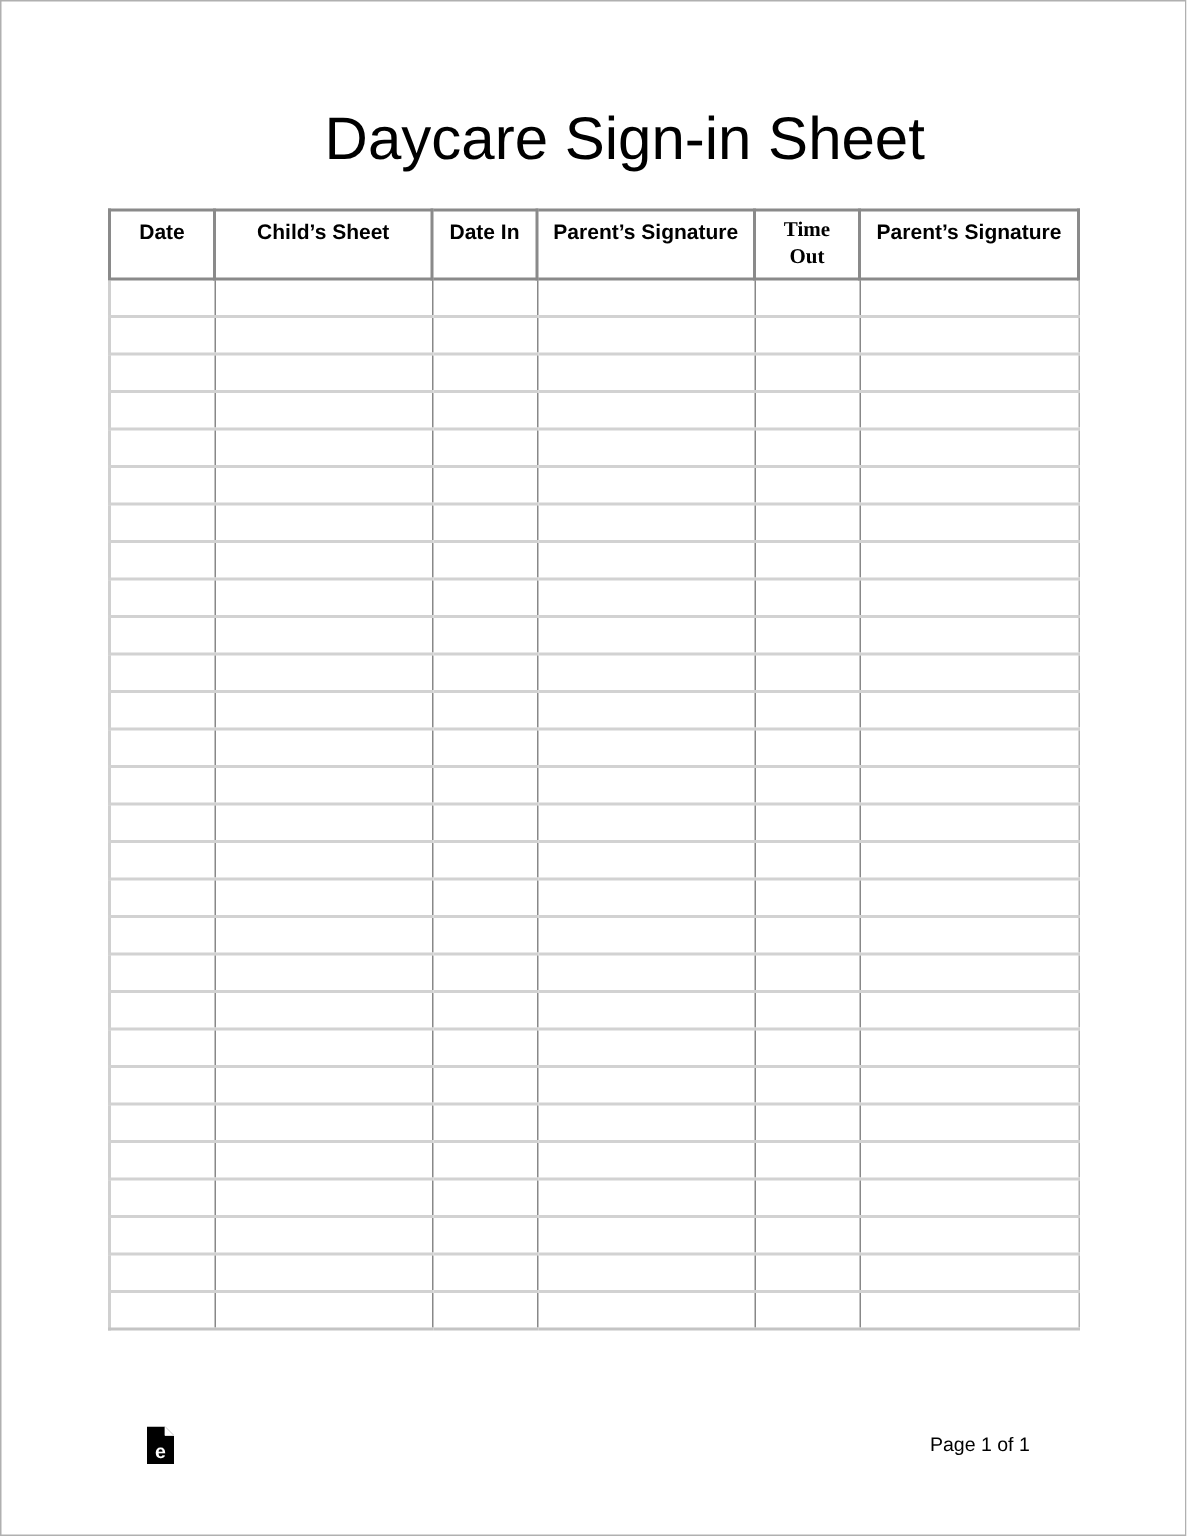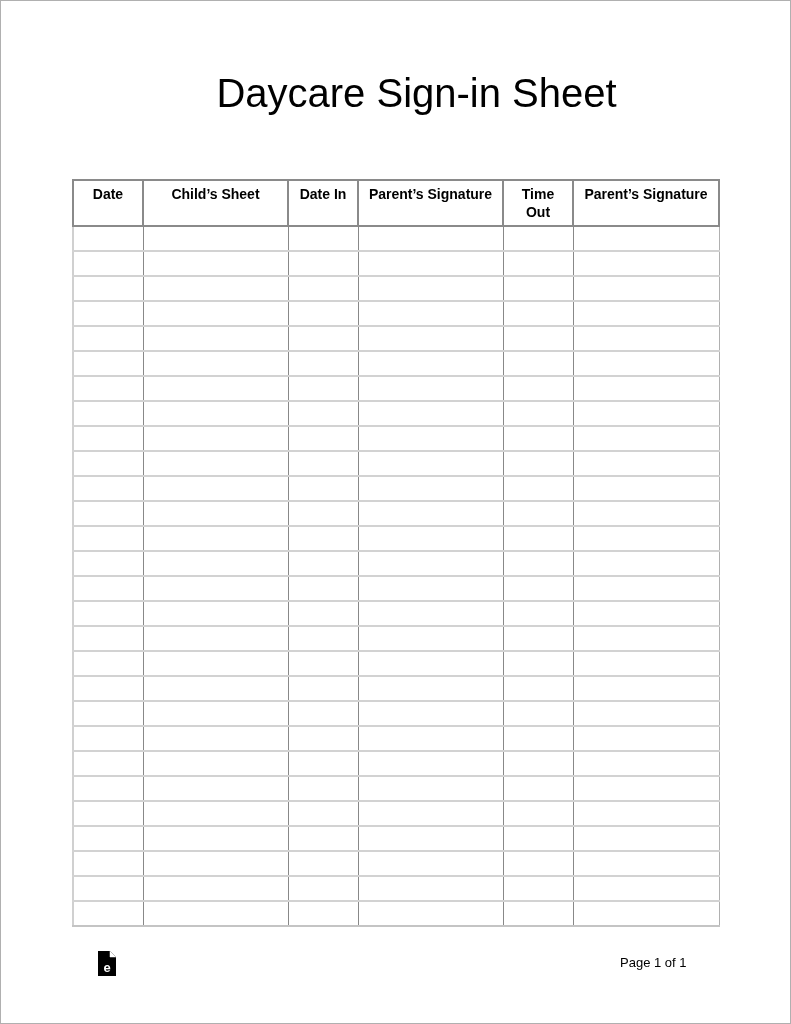--- a/index.html
+++ b/index.html
@@ -1,19 +1,19 @@
 <!DOCTYPE html>
 <html><head>
 <meta charset="utf-8">
 <style>
   html,body{margin:0;padding:0;background:#fff;}
   body{width:791px;height:1024px;position:relative;overflow:hidden;font-family:"Liberation Sans",sans-serif;color:#000;}
   .page{position:absolute;left:0;top:0;width:789px;height:1022px;border:1px solid #b0b0b0;}
   .title{position:absolute;left:0;top:70px;width:833px;text-align:center;font-size:40px;line-height:46px;}
-  table.sheet{position:absolute;left:72px;top:139px;width:646px;border-collapse:collapse;table-layout:fixed;margin-top:40px;}
+  table.sheet{position:absolute;left:72px;top:139px;width:646px;border-collapse:collapse;table-layout:fixed;}
   table.sheet th{font-size:14px;font-weight:bold;vertical-align:top;text-align:center;padding:4px 2px 0 2px;height:40px;border:2px solid #8a8a8a;line-height:18px;}
   table.sheet td{height:23px;border-left:1px solid #888;border-right:1px solid #888;border-bottom:2px solid #d2d2d2;padding:0;}
   table.sheet td:first-child{border-left:2px solid #d0d0d0;}
   table.sheet td:last-child{border-right:1px solid #b0b0b0;}
   table.sheet tr:last-child td{border-bottom:2px solid #c4c4c4;}
   .footer-icon{position:absolute;left:98px;top:951px;width:18px;height:25px;}
   .page-num{position:absolute;left:620px;top:955px;width:89px;text-align:left;font-size:13px;}
 </style>
 </head>
 <body>
@@ -30,21 +30,21 @@
       <col style="width: 145px;">
       <col style="width: 70px;">
       <col style="width: 146px;">
     </colgroup>
   <thead>
     <tr>
       <th>Date</th>
       <th>Child’s Sheet</th>
       <th>Date In</th>
       <th>Parent’s Signature</th>
-      <th style="white-space:pre-line;">Time
+      <th style="white-space:pre-line;font-family:Liberation Serif, serif;">Time
 Out</th>
       <th>Parent’s Signature</th>
     </tr>
   </thead>
   <tbody id="tbody">
       <tr>
         <td></td>
         <td></td>
         <td></td>
         <td></td>

